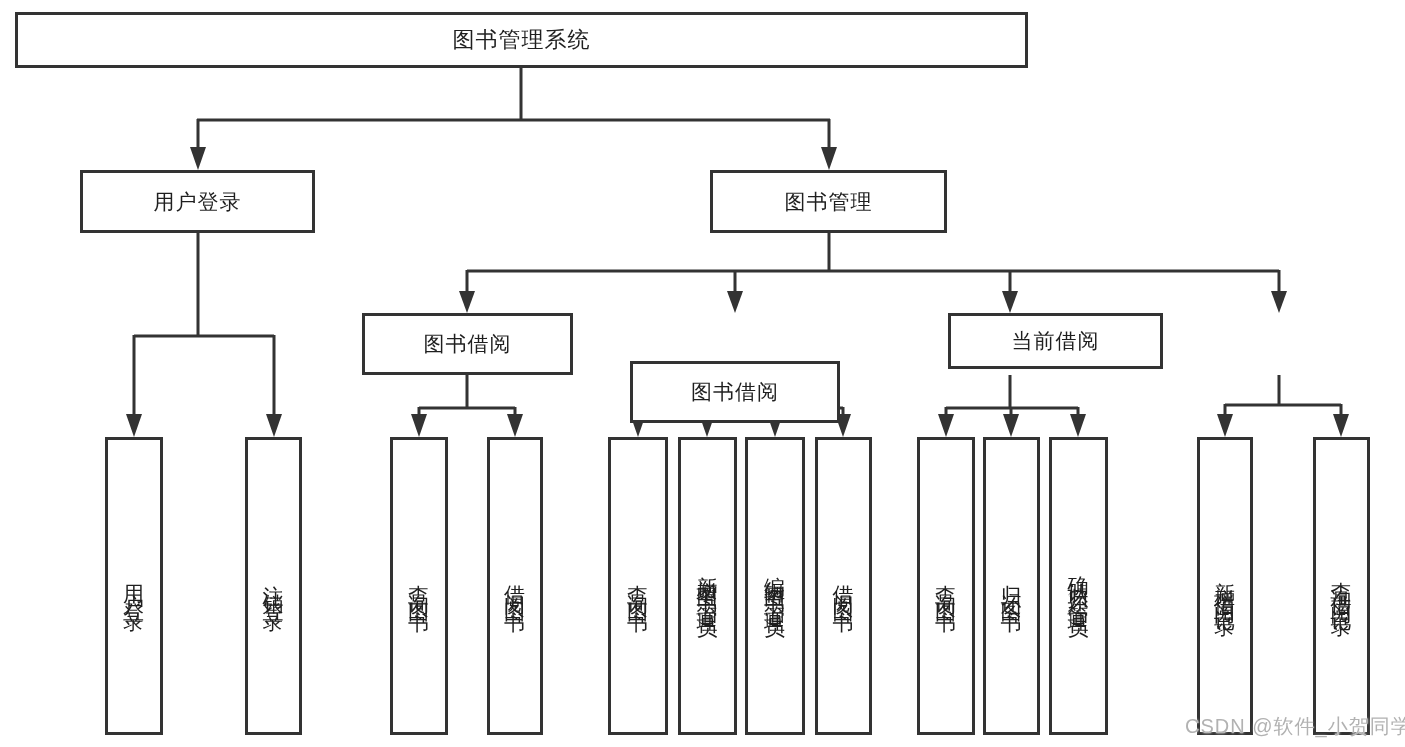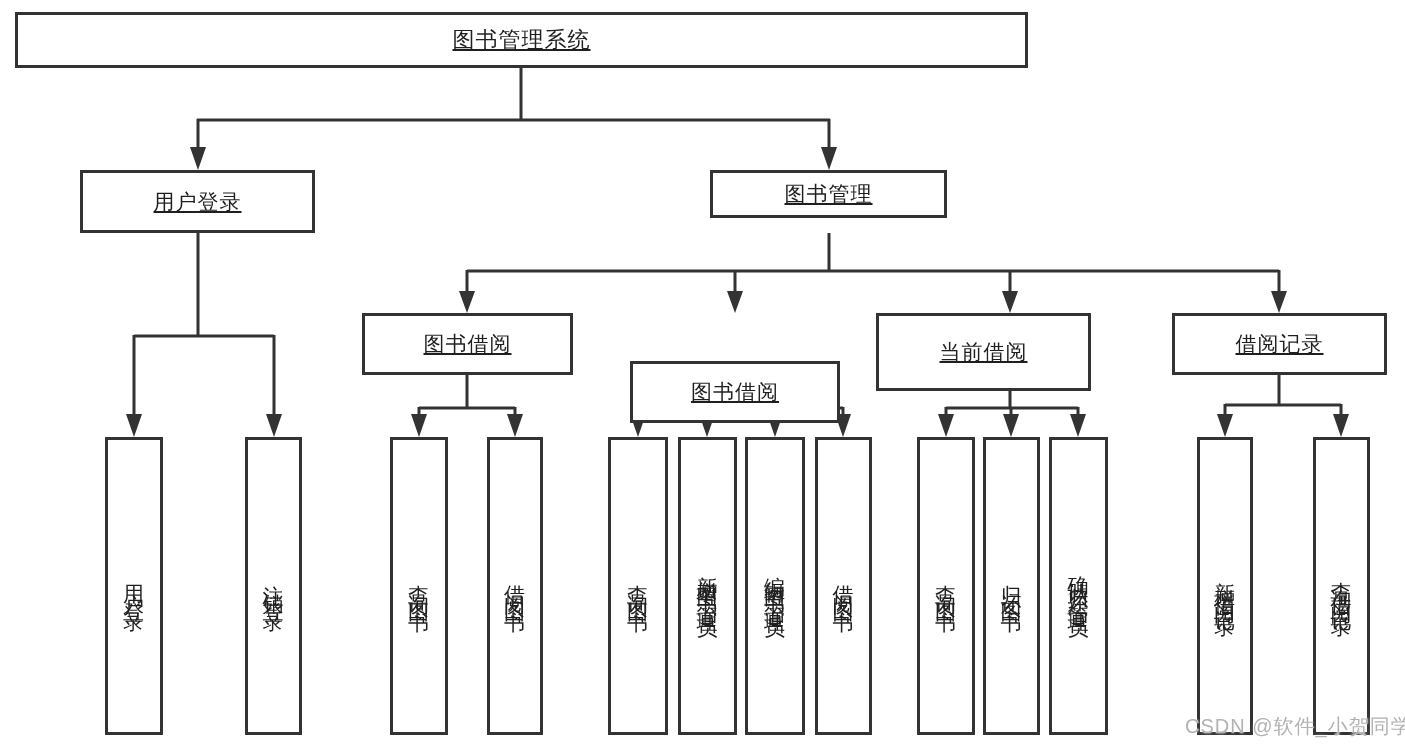--- a/index.html
+++ b/index.html
@@ -27,21 +27,20 @@
     box-sizing: border-box;
     background: #ffffff;
     border: 3px solid #333333;
     display: flex;
     align-items: center;
     justify-content: center;
     font-size: 21px;
     color: #1f1f1f;
     letter-spacing: 1px;
     z-index: 2;
-    text-decoration: underline;
   }
   .vbox {
     position: absolute;
     box-sizing: border-box;
     background: #ffffff;
     border: 3px solid #333333;
     display: flex;
     align-items: center;
     justify-content: center;
     z-index: 2;
@@ -114,35 +113,32 @@
     </g>
   </svg>
 
   <div class="hbox" style="left:15px; top:12px; width:1013px; height:56px; font-size:22px;">
     <span>图书管理系统</span>
   </div>
 
   <div class="hbox" style="left:80px; top:170px; width:235px; height:63px;">
     <span>用户登录</span>
   </div>
-  <div class="hbox" style="left:710px; top:170px; width:237px; height:48px;">
+  <div class="hbox" style="left:710px; top:170px; width:237px; height:63px;">
     <span>图书管理</span>
   </div>
 
   <div class="hbox" style="left:362px; top:313px; width:211px; height:62px;">
     <span>图书借阅</span>
   </div>
   <div class="hbox" style="left:630px; top:313px; width:210px; height:62px;margin-top:48px;">
     <span>图书借阅</span>
   </div>
-  <div class="hbox" style="left:876px; top:313px; width:215px; height:78px;">
+  <div class="hbox" style="left:948px; top:313px; width:215px; height:56px;">
     <span>当前借阅</span>
-  </div>
-  <div class="hbox" style="left:1172px; top:313px; width:215px; height:62px;">
-    <span>借阅记录</span>
   </div>
 
   <div class="vbox" style="left:105px; width:58px;">
     <span class="vtext">用户登录</span>
   </div>
   <div class="vbox" style="left:245px; width:57px;">
     <span class="vtext">注销登录</span>
   </div>
 
   <div class="vbox" style="left:390px; width:58px;">

